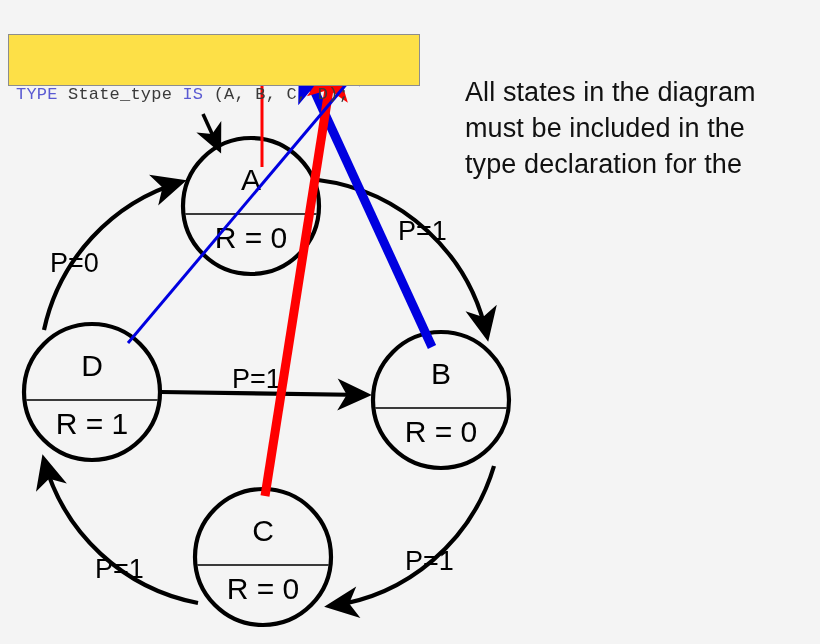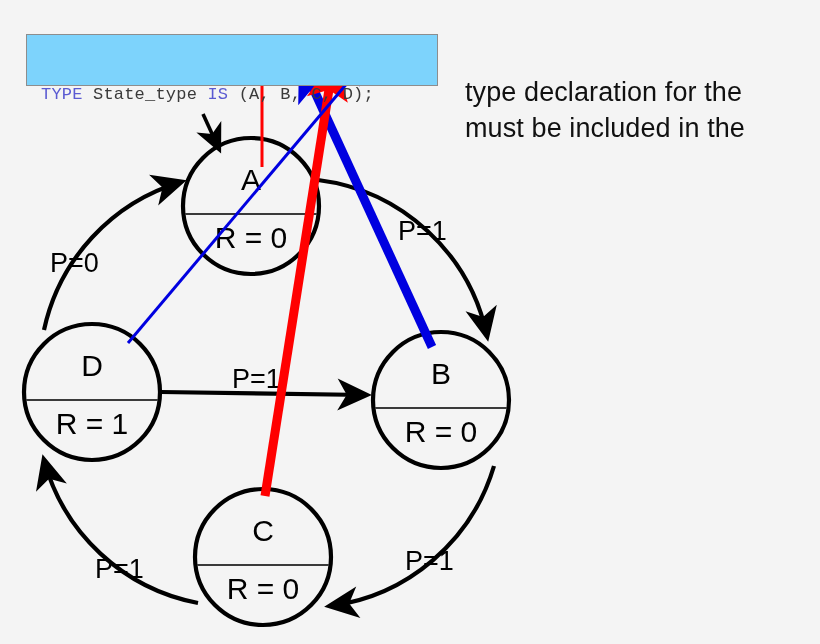--- a/index.html
+++ b/index.html
@@ -21,28 +21,28 @@
     height: 644px;
   }
   svg.diagram {
     position: absolute;
     left: 0; top: 0;
     width: 820px;
     height: 644px;
   }
   .code-panel {
     position: absolute;
-    left: 26px;
+    left: 8px;
     top: 34px;
     width: 412px;
     height: 52px;
-    background: #7dd3fc;
+    background: #fde047;
     border: 1px solid #8d8d8d;
     box-sizing: border-box;
-    padding: 5px 0 0 14px;
+    padding: 5px 0 0 7px;
     font-family: "Liberation Mono", "DejaVu Sans Mono", monospace;
     font-size: 17px;
     line-height: 22px;
     white-space: pre;
     letter-spacing: 0.2px;
   }
   .kw { color: #5a5ad2; }
   .id { color: #3a3a3a; }
   .note-text {
     position: absolute;
@@ -151,17 +151,18 @@
 
       <line x1="128" y1="343" x2="365" y2="62" stroke="#0000e0" stroke-width="3" marker-end="url(#arrowBlueThin)"></line>
     </g>
   </svg>
 
   <div class="code-panel">
     <div><span class="kw">TYPE</span><span class="id"> State_type </span><span class="kw">IS</span><span class="id"> (A, B, C, D);</span></div>
   </div>
 
   <div class="note-text">
+    <div>All states in the diagram</div>
+    <div>must be included in the</div>
     <div>type declaration for the</div>
-    <div>must be included in the</div>
   </div>
 
 </div>
 
 </body></html>

